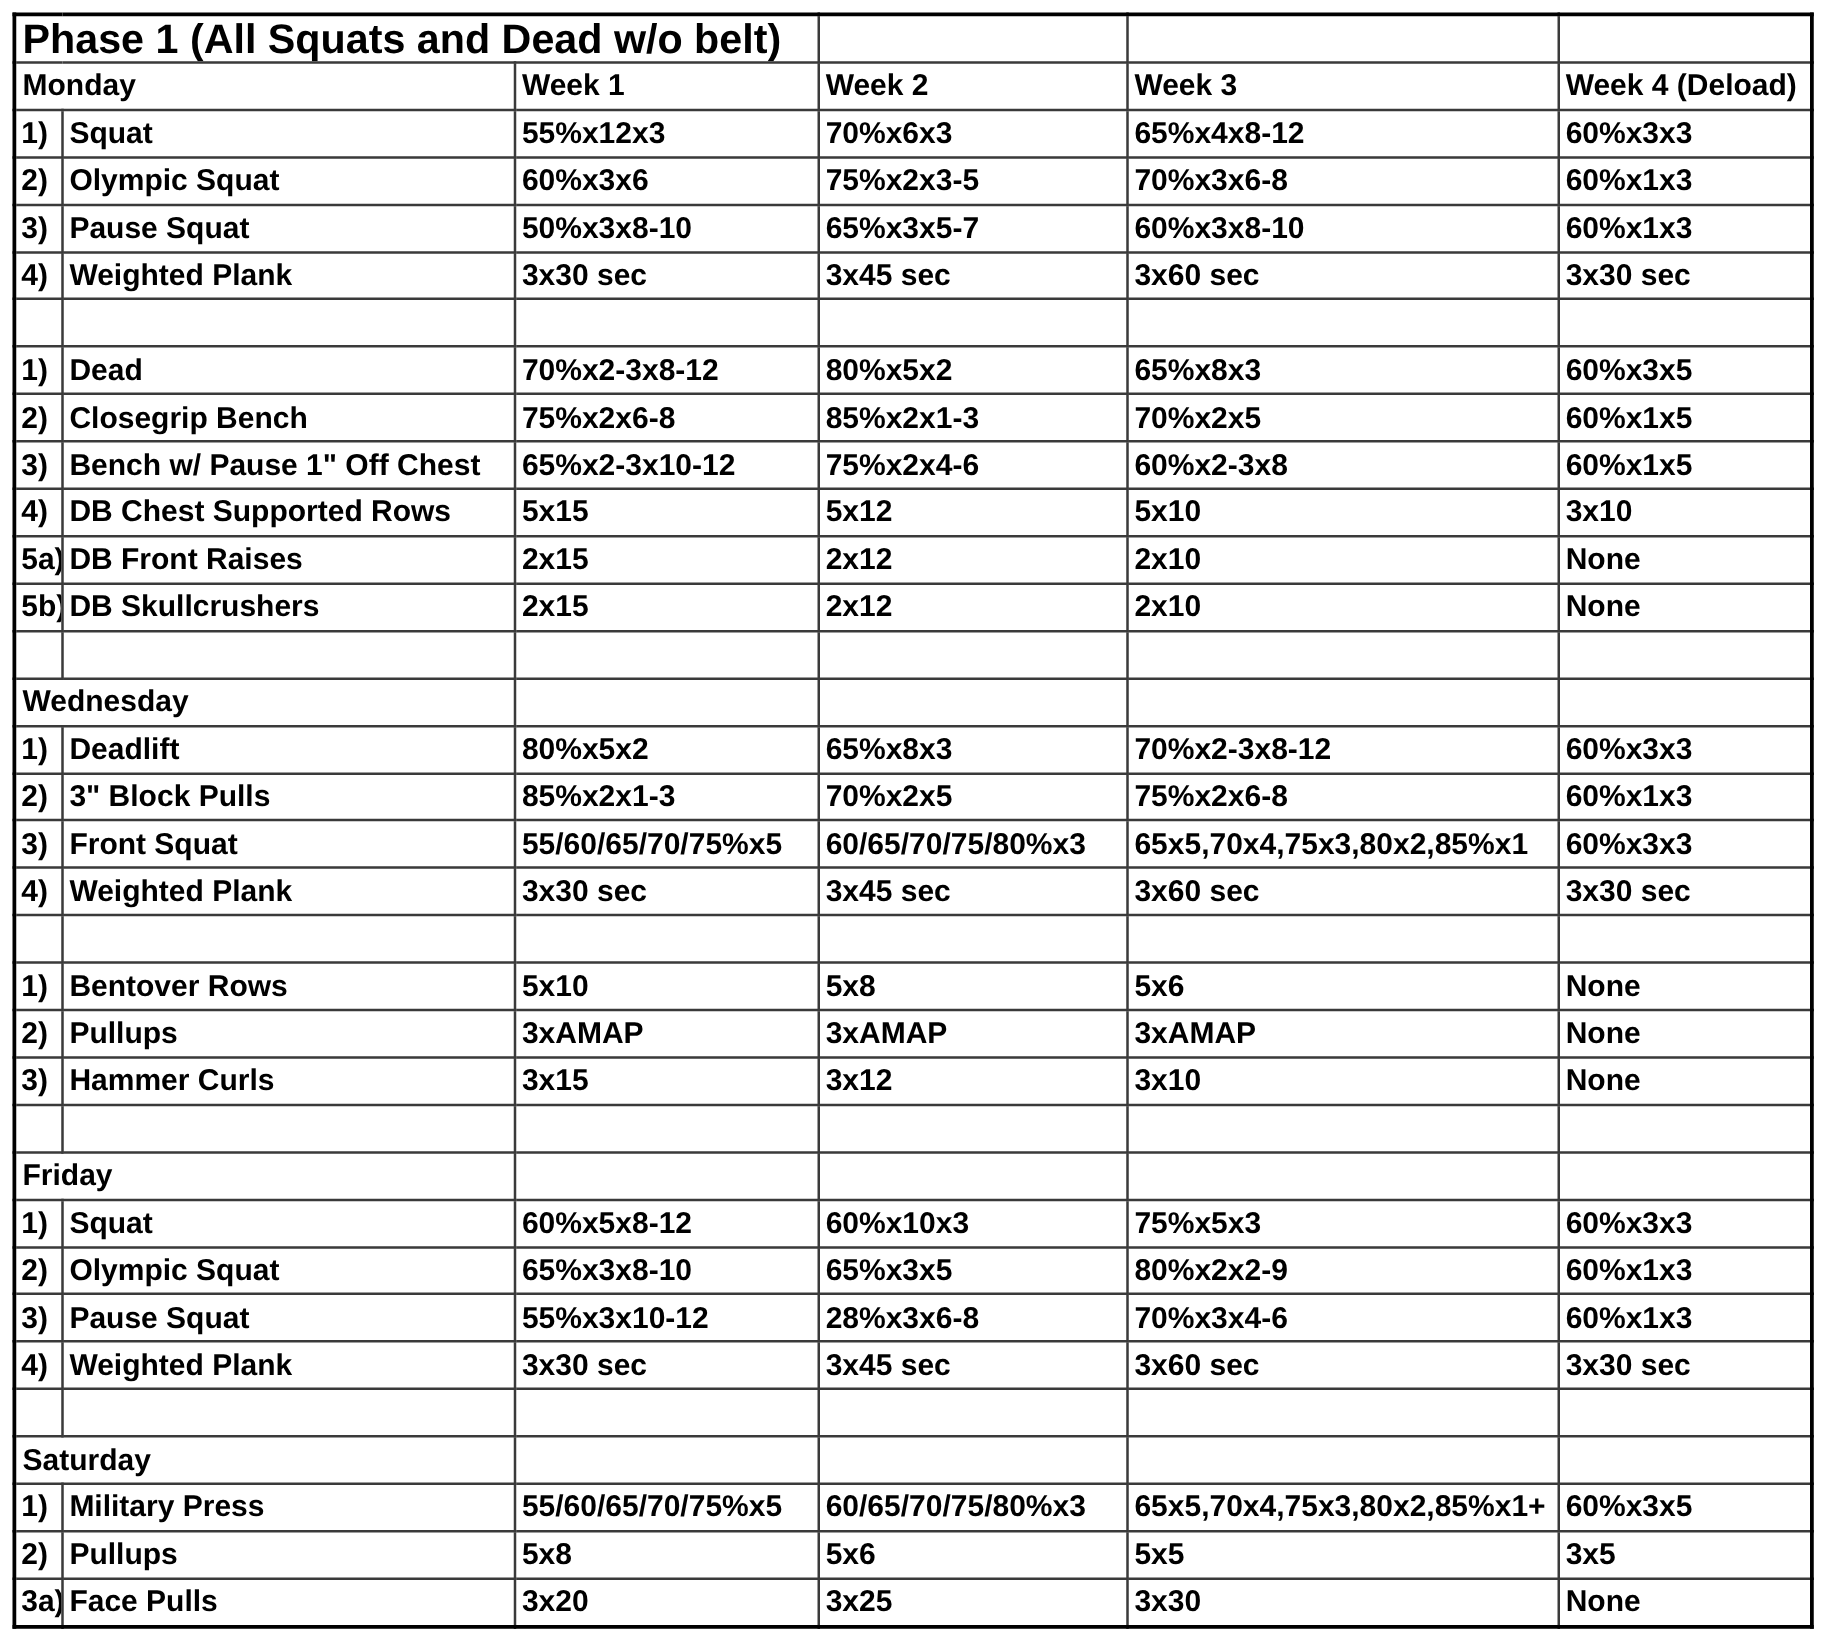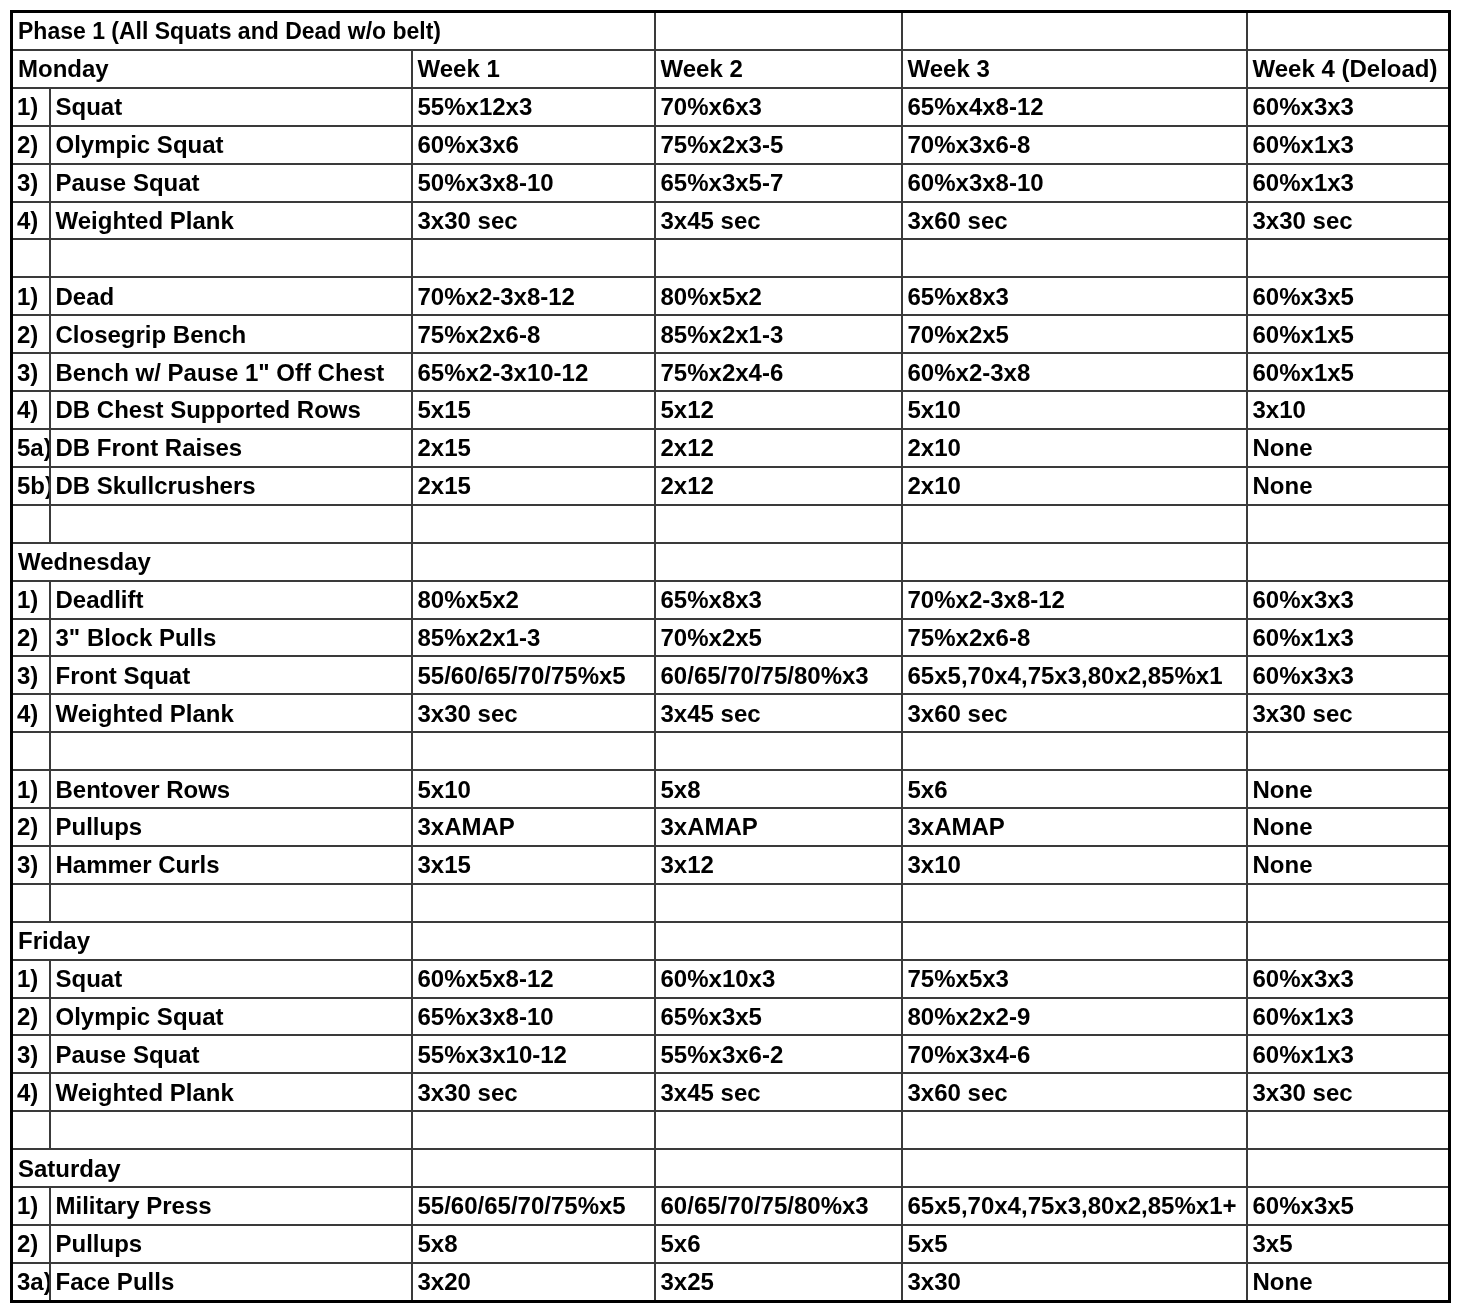--- a/index.html
+++ b/index.html
@@ -17,21 +17,21 @@
   td{
     border:2px solid #3a3a3a;
     font-size:24px;line-height:1.05;
     padding:0 2px 0 5px;
     vertical-align:middle;
     white-space:nowrap;overflow:hidden;
     height:34.95px;
   }
   tr{height:34.95px;}
   td.num{padding-left:4px;}
-  td.title{font-size:23px;}
+  td.title{font-size:33px;}
 </style>
 </head>
 <body>
 
 <table class="sheet">
   <colgroup>
     <col style="width:38px">
       <col style="width:362px">
       <col style="width:243px">
     <col style="width:247px">
@@ -258,21 +258,21 @@
       <td>Olympic Squat</td>
       <td>65%x3x8-10</td>
       <td>65%x3x5</td>
       <td>80%x2x2-9</td>
       <td>60%x1x3</td>
     </tr>
     <tr>
       <td class="num">3)</td>
       <td>Pause Squat</td>
       <td>55%x3x10-12</td>
-      <td>55%x3x6-2</td>
+      <td>28%x3x6-8</td>
       <td>70%x3x4-6</td>
       <td>60%x1x3</td>
     </tr>
     <tr>
       <td class="num">4)</td>
       <td>Weighted Plank</td>
       <td>3x30 sec</td>
       <td>3x45 sec</td>
       <td>3x60 sec</td>
       <td>3x30 sec</td>

